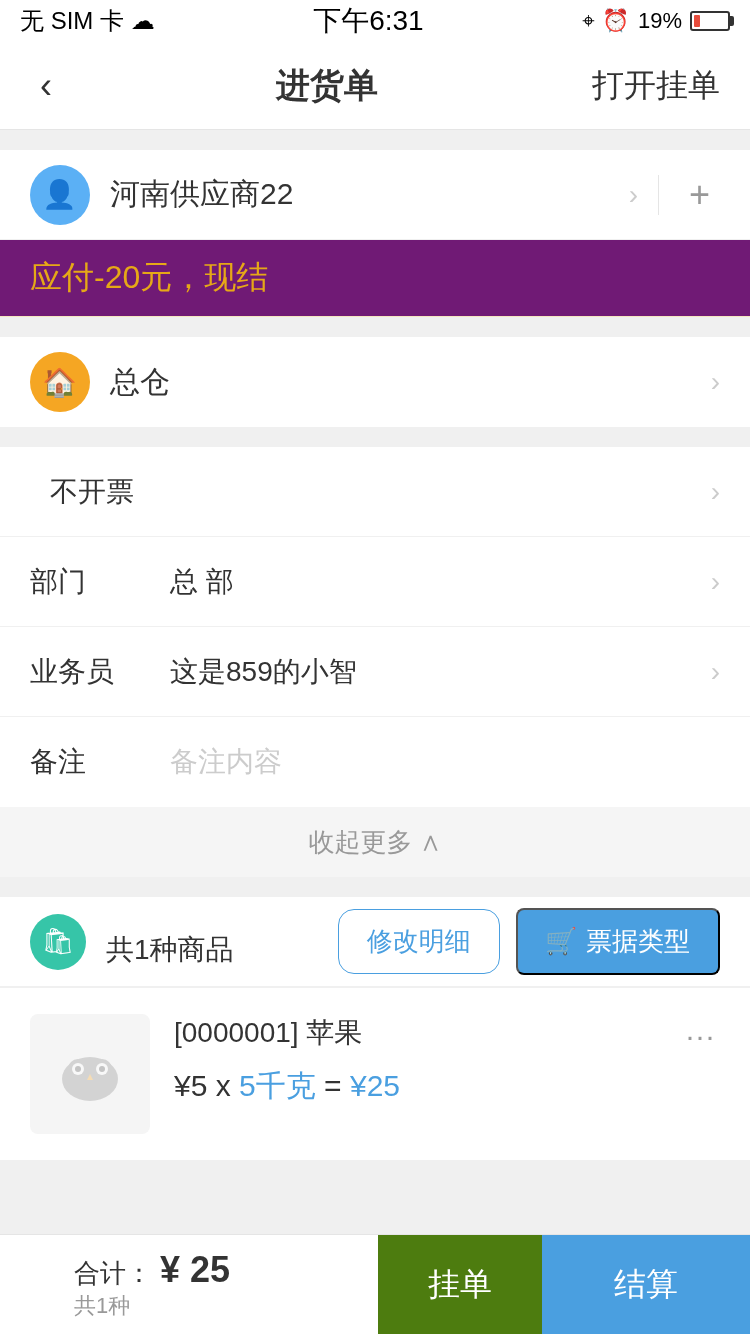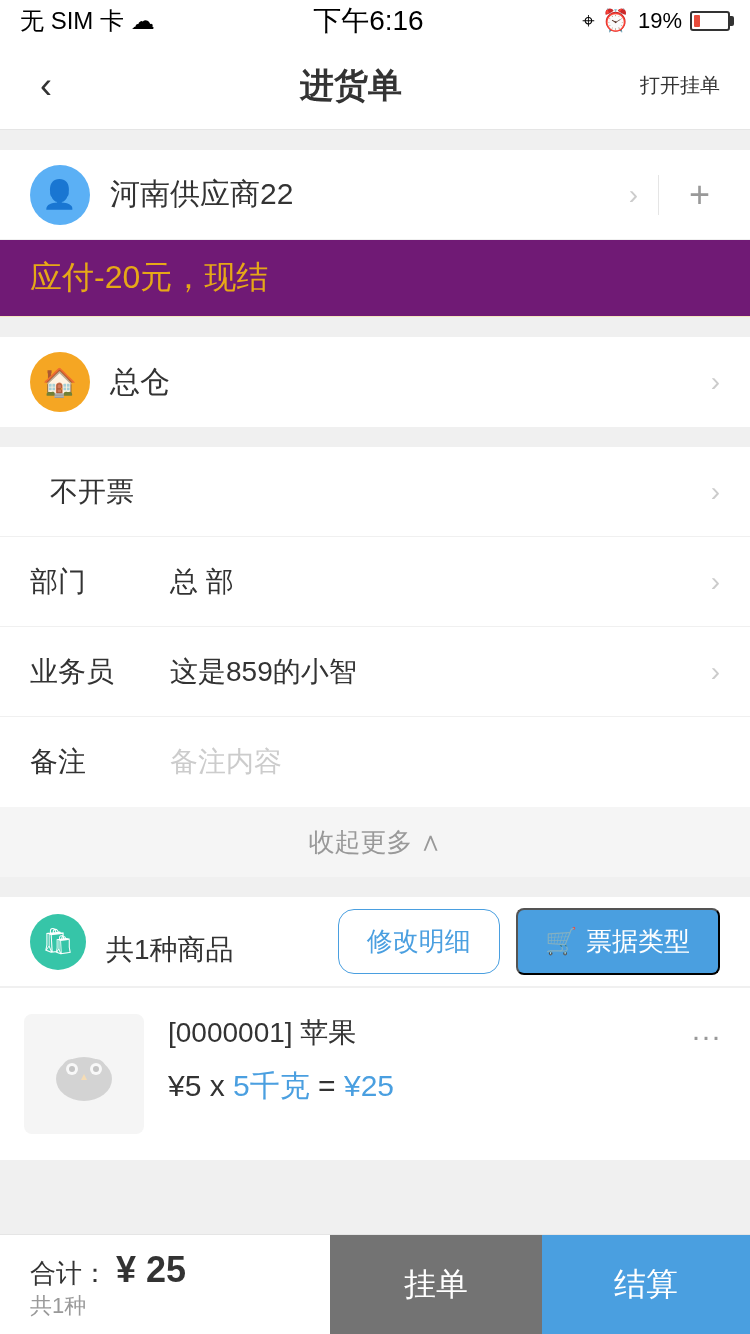--- a/index.html
+++ b/index.html
@@ -48,21 +48,21 @@
       color: #333;
       cursor: pointer;
       padding: 10px;
     }
     .nav-title {
       font-size: 34px;
       font-weight: 600;
       color: #333;
     }
     .nav-action {
-      font-size: 20px;
+      font-size: 32px;
       color: #333;
       cursor: pointer;
     }
 
     
     .section-gap {
       height: 20px;
       background: #f0f0f0;
     }
 
@@ -214,21 +214,21 @@
       cursor: pointer;
       display: flex;
       align-items: center;
       gap: 8px;
     }
 
     
     .product-item {
       background: #fff;
       display: flex;
-      padding: 26px 24px;
+      padding: 26px 30px;
       align-items: flex-start;
       border-top: 1px solid #f0f0f0;
     }
     .product-thumb {
       width: 120px; height: 120px; background: #f5f5f5; border-radius: 8px;
       display: flex; align-items: center; justify-content: center;
       margin-right: 24px; flex-shrink: 0; overflow: hidden;
     }
     .product-thumb-owl {
       width: 80px; height: 80px; opacity: 0.3;
@@ -262,42 +262,43 @@
       display: flex;
       background: #fff;
       border-top: 1px solid #e5e5e5;
     }
     .footer-total {
       flex: 1;
       display: flex;
       flex-direction: column;
       justify-content: center;
       padding: 0 30px;
+      margin-left: 44px;
     }
     .footer-total-row {
       display: flex;
       align-items: baseline;
       gap: 8px;
     }
     .footer-total-label {
       font-size: 26px;
       color: #333;
     }
     .footer-total-amount {
       font-size: 36px;
       color: #333;
       font-weight: 600;
     }
     .footer-total-sub {
       font-size: 22px;
       color: #999;
     }
     .footer-btn-hang {
-      width: 212px;
-      background: #737373;
+      width: 164px;
+      background: #4d7c0f;
       display: flex;
       align-items: center;
       justify-content: center;
       font-size: 32px;
       color: #fff;
       cursor: pointer;
     }
     .footer-btn-settle {
       width: 208px;
       background: #4a9fe0;
@@ -309,21 +310,21 @@
       cursor: pointer;
     }
   </style>
 </head>
 <body>
 
 <div class="status-bar">
   <div class="status-left">
     <span>无 SIM 卡 ☁</span>
   </div>
-  <div class="status-center">下午6:16</div>
+  <div class="status-center">下午6:31</div>
   <div class="status-right">
     <span>⌖</span>
     <span>⏰</span>
     <span>19%</span>
     <span class="battery-icon">
         <span class="battery-fill"></span>
       </span>
   </div>
 </div>
 

